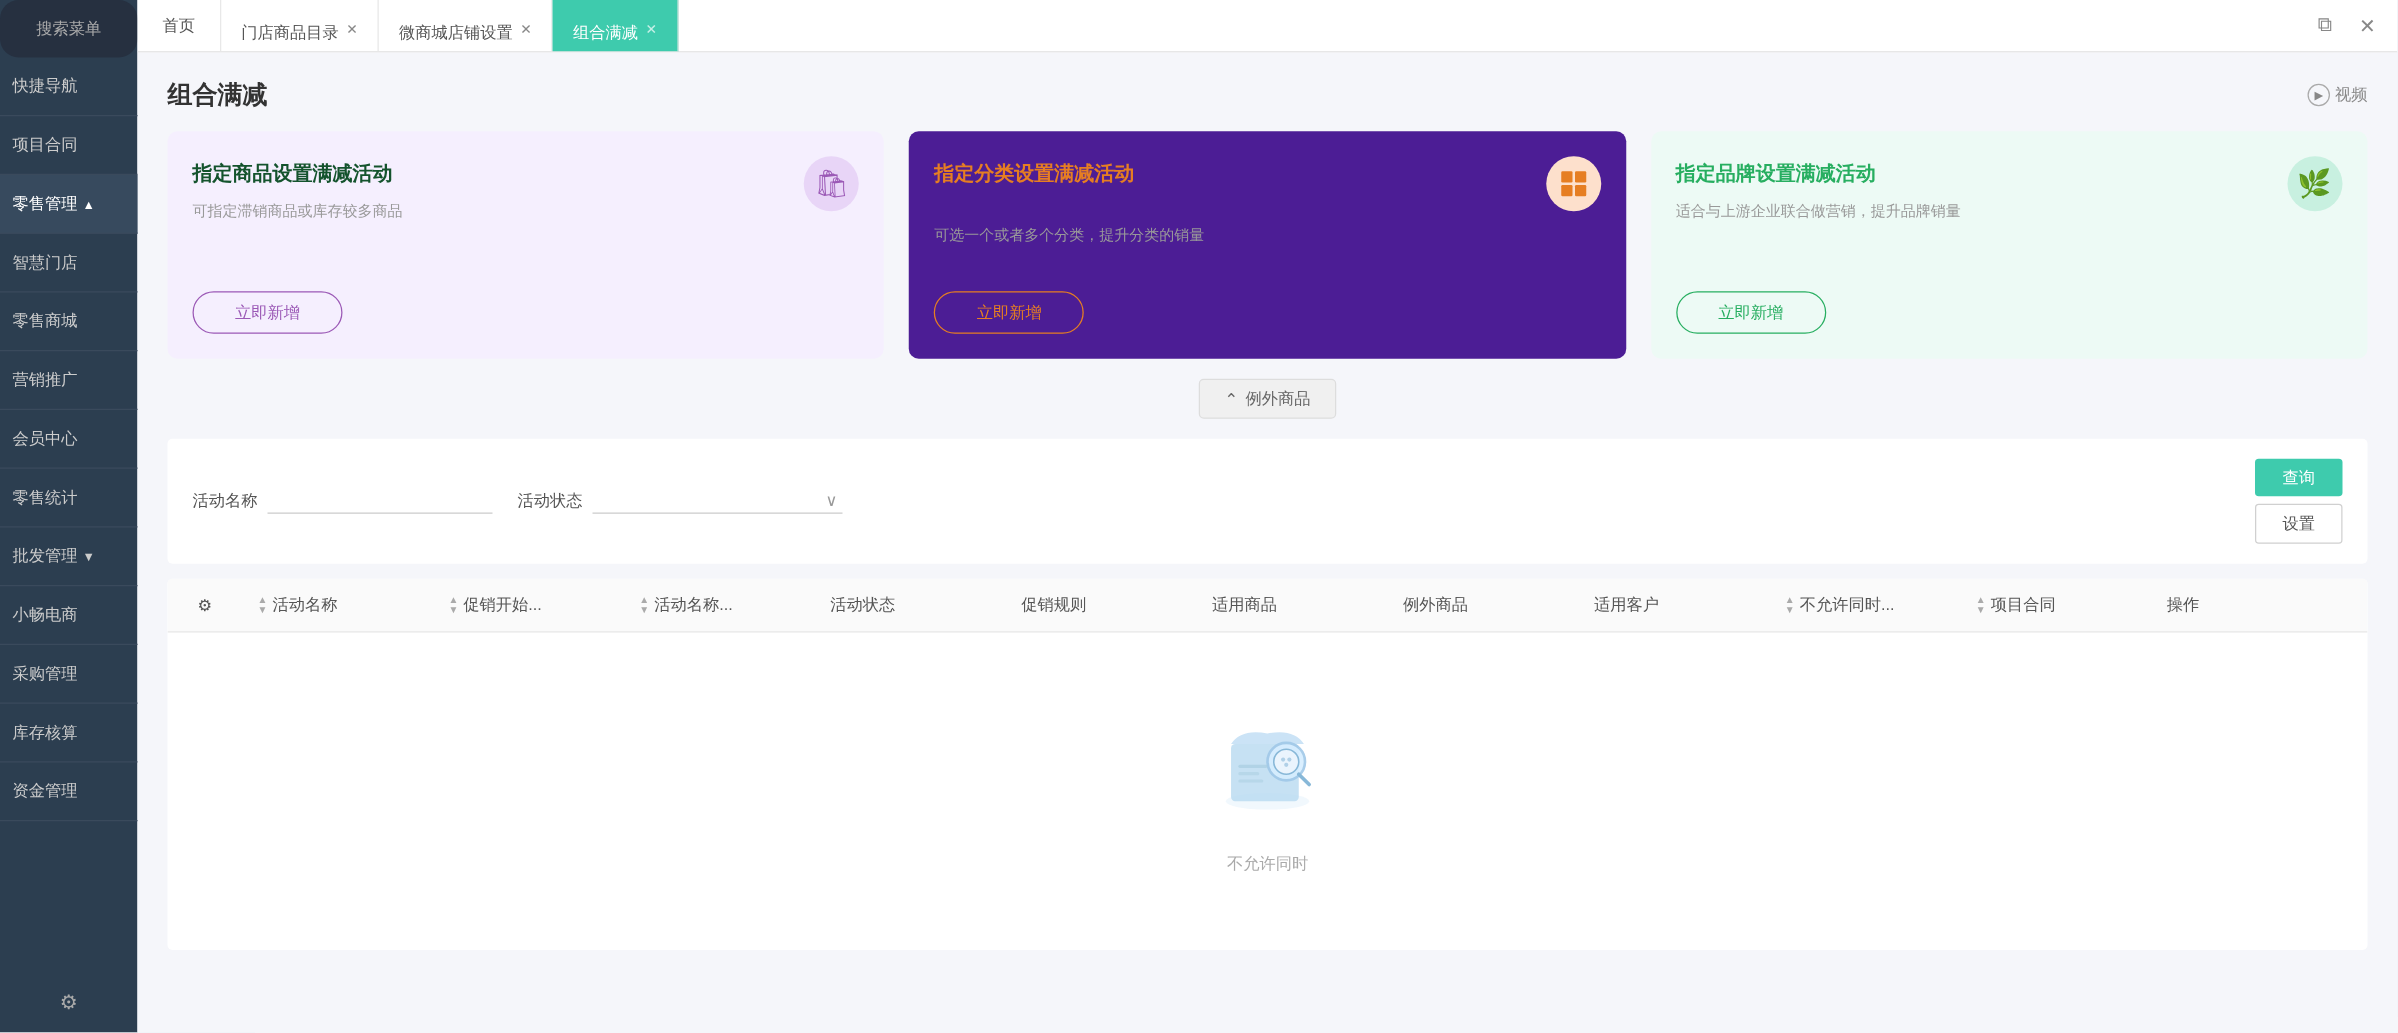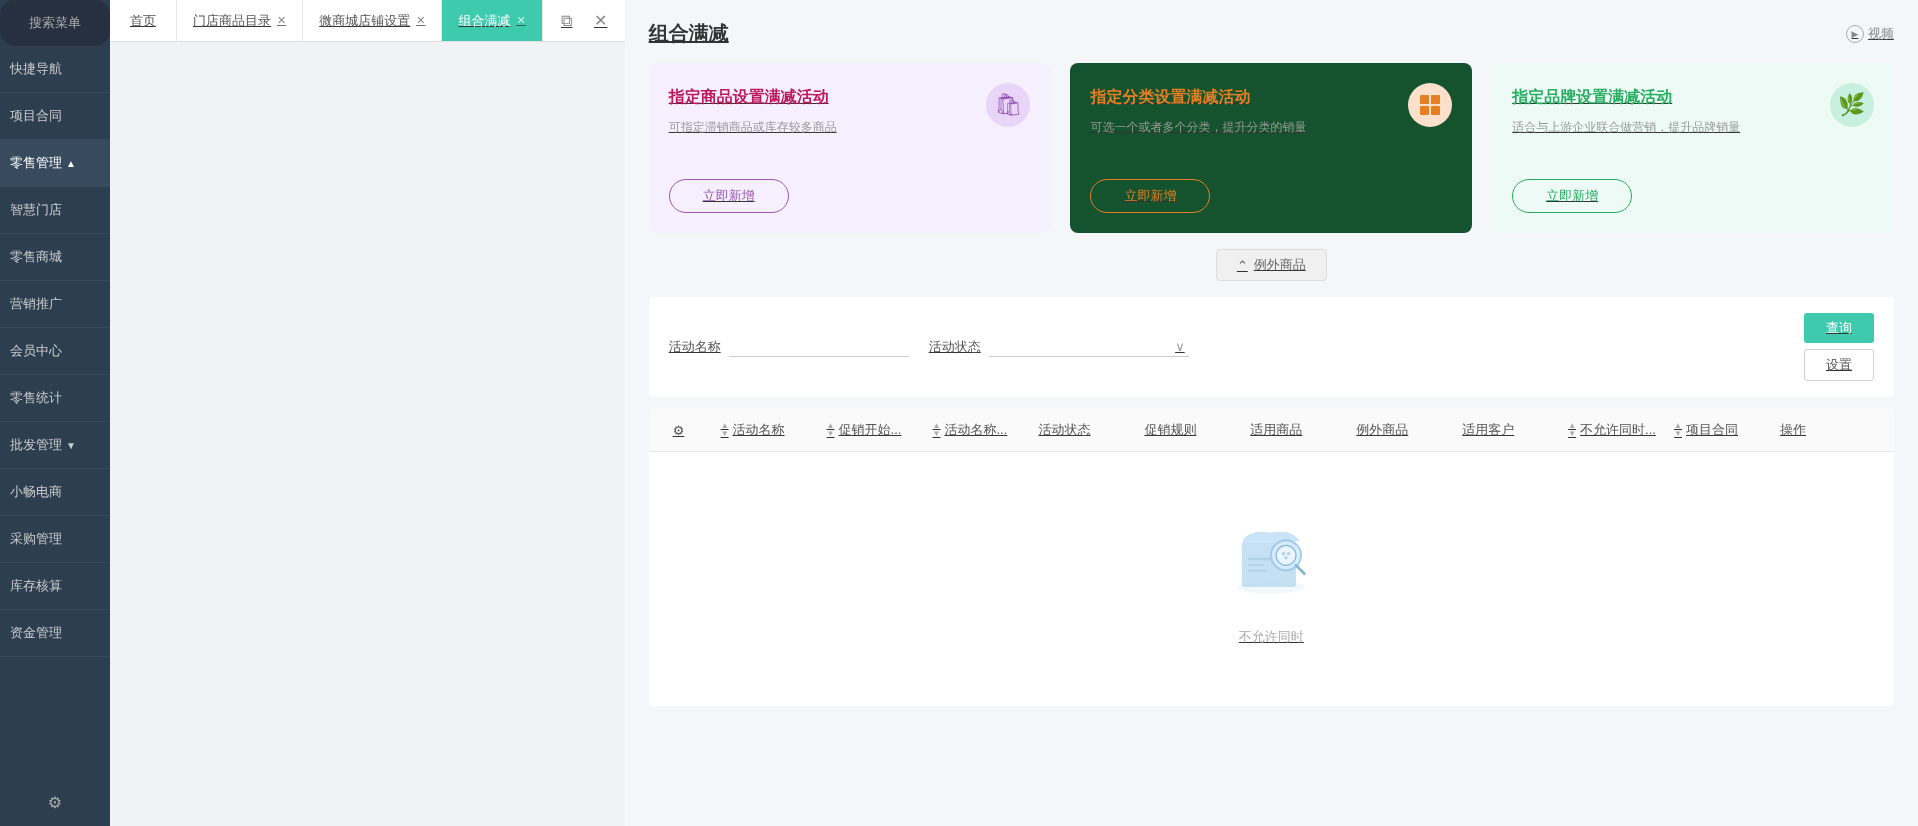--- a/index.html
+++ b/index.html
@@ -49,39 +49,37 @@
       text-align: center;
       color: #aaa;
       cursor: pointer;
       font-size: 16px;
     }
 
     
     .main {
       flex: 1;
       display: flex;
-      flex-direction: row;
+      flex-direction: column;
       background: #f0f2f5;
       overflow: hidden;
-      text-decoration: underline;
     }
 
     
     .tab-bar {
       display: flex;
       align-items: center;
       background: #fff;
       border-bottom: 1px solid #e0e0e0;
       padding: 0;
       height: 42px;
       flex-shrink: 0;
     }
     .tab {
       display: flex;
-      align-items: center;
       padding: 17px 16px;
       height: 100%;
       font-size: 13px;
       color: #555;
       cursor: pointer;
       border-right: 1px solid #e8e8e8;
       white-space: nowrap;
     }
     .tab.active {
       background: #3ecbad;
@@ -158,29 +156,29 @@
     .card {
       flex: 1;
       border-radius: 8px;
       padding: 24px 20px 20px 20px;
       position: relative;
       min-height: 170px;
       display: flex;
       flex-direction: column;
     }
     .card-purple { background: #f5effe; }
-    .card-orange { background: #14532d; }
+    .card-orange { background: #4c1d95; gap: 19px; }
     .card-green { background: #edfaf5; }
 
     .card-title {
       font-size: 16px;
       font-weight: 600;
       margin-bottom: 10px;
     }
-    .card-purple .card-title { color: #be185d; }
+    .card-purple .card-title { color: #14532d; }
     .card-orange .card-title { color: #e67e22; }
     .card-green .card-title { color: #27ae60; }
 
     .card-desc {
       font-size: 12px;
       color: #999;
       flex: 1;
       line-height: 1.6;
     }
     .card-icon {

